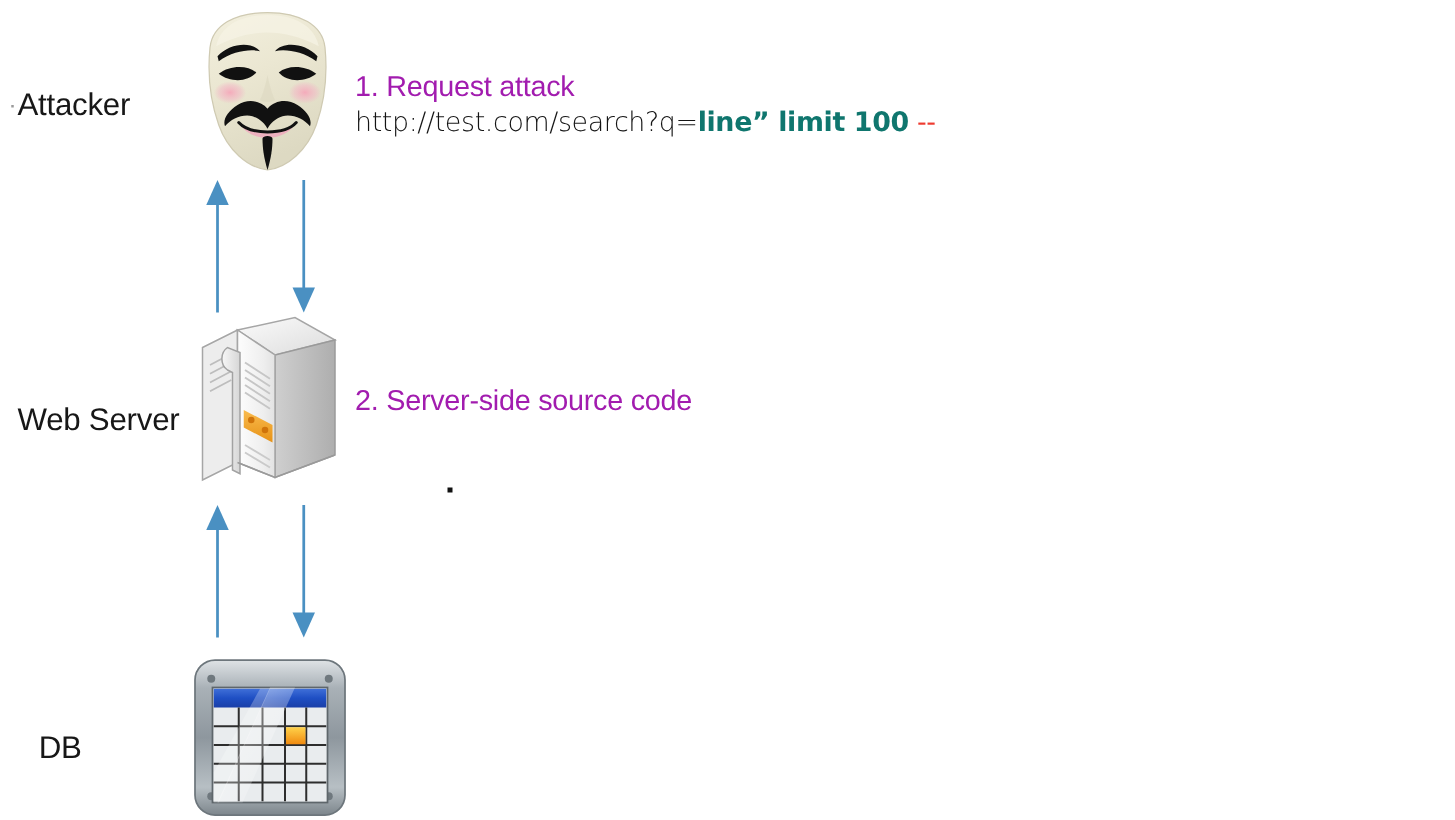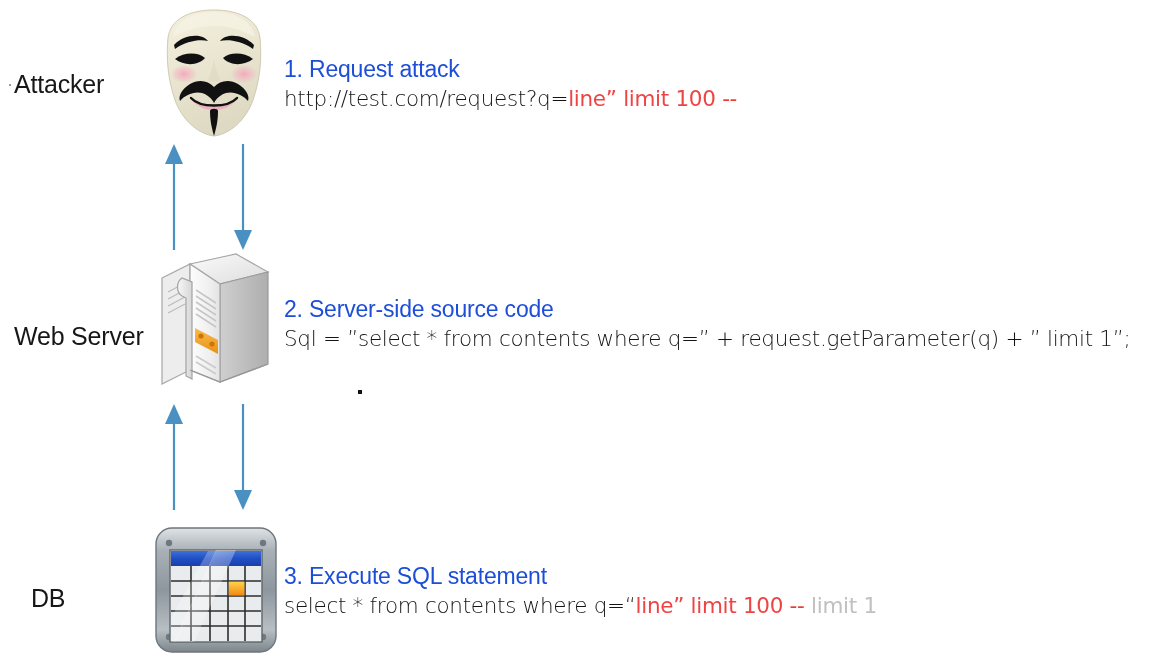--- a/index.html
+++ b/index.html
@@ -36,47 +36,47 @@
     left: 9px; top: 84px;
     width: 2px; height: 2px;
     background: #9a9a9a;
   }
 
   
   .block { position: absolute; white-space: nowrap; }
   .head-line {
     font-family: "Liberation Sans", sans-serif;
     font-size: 23px;
-    color: #1d4ed8;
+    color: #a21caf;
     letter-spacing: -0.2px;
     line-height: 30px;
   }
   .code-line {
     font-family: "DejaVu Sans", sans-serif;
     font-weight: 300;
     font-size: 21.5px;
     color: #141414;
     line-height: 30px;
     letter-spacing: -0.3px;
   }
   .inj {
-    color: #ef4444;
-    font-weight: normal;
+    color: #0f766e;
+    font-weight: bold;
   }
   .inj-dash {
     color: #ee3b30;
     font-weight: normal;
   }
   .dim {
     color: #c0c0c0;
     font-weight: normal;
   }
 
   #block1 { left: 284px; top: 54px; }
-  #block2 { left: 284px; top: 294px; }
+  #block2 { left: 284px; top: 305px; text-align: center; }
   #block3 { left: 284px; top: 561px; }
 
   .mini-dot {
     position: absolute;
     left: 358px; top: 390px;
     width: 4px; height: 4px;
     background: #111;
   }
 
   
@@ -260,27 +260,22 @@
     <line x1="12" y1="108" x2="12" y2="18" stroke="#4a90c2" stroke-width="2.2"></line>
     <polygon points="12,2 21,22 3,22" fill="#4a90c2"></polygon>
   </svg>
   <svg class="arrow" style="left:231px; top:402px;" width="24" height="110" viewBox="0 0 24 110">
     <line x1="12" y1="2" x2="12" y2="92" stroke="#4a90c2" stroke-width="2.2"></line>
     <polygon points="12,108 21,88 3,88" fill="#4a90c2"></polygon>
   </svg>
 
   <div class="block" id="block1">
     <div class="head-line">1. Request attack</div>
-    <div class="code-line"><span>http://test.com/request?q=</span><span class="inj">line” limit 100</span><span>&nbsp;</span><span class="inj-dash">--</span></div>
+    <div class="code-line"><span>http://test.com/search?q=</span><span class="inj">line” limit 100</span><span>&nbsp;</span><span class="inj-dash">--</span></div>
   </div>
 
   <div class="block" id="block2">
     <div class="head-line">2. Server-side source code</div>
-    <div class="code-line">Sql = ”select * from contents where q=” + request.getParameter(q) + ” limit 1”;</div>
   </div>
   <div class="mini-dot"></div>
 
-  <div class="block" id="block3">
-    <div class="head-line">3. Execute SQL statement</div>
-    <div class="code-line"><span>select * from contents where q=“</span><span class="inj">line” limit 100</span><span>&nbsp;</span><span class="inj-dash">--</span><span>&nbsp;</span><span class="dim">limit 1</span></div>
-  </div>
 
 </div>
 
 </body></html>

